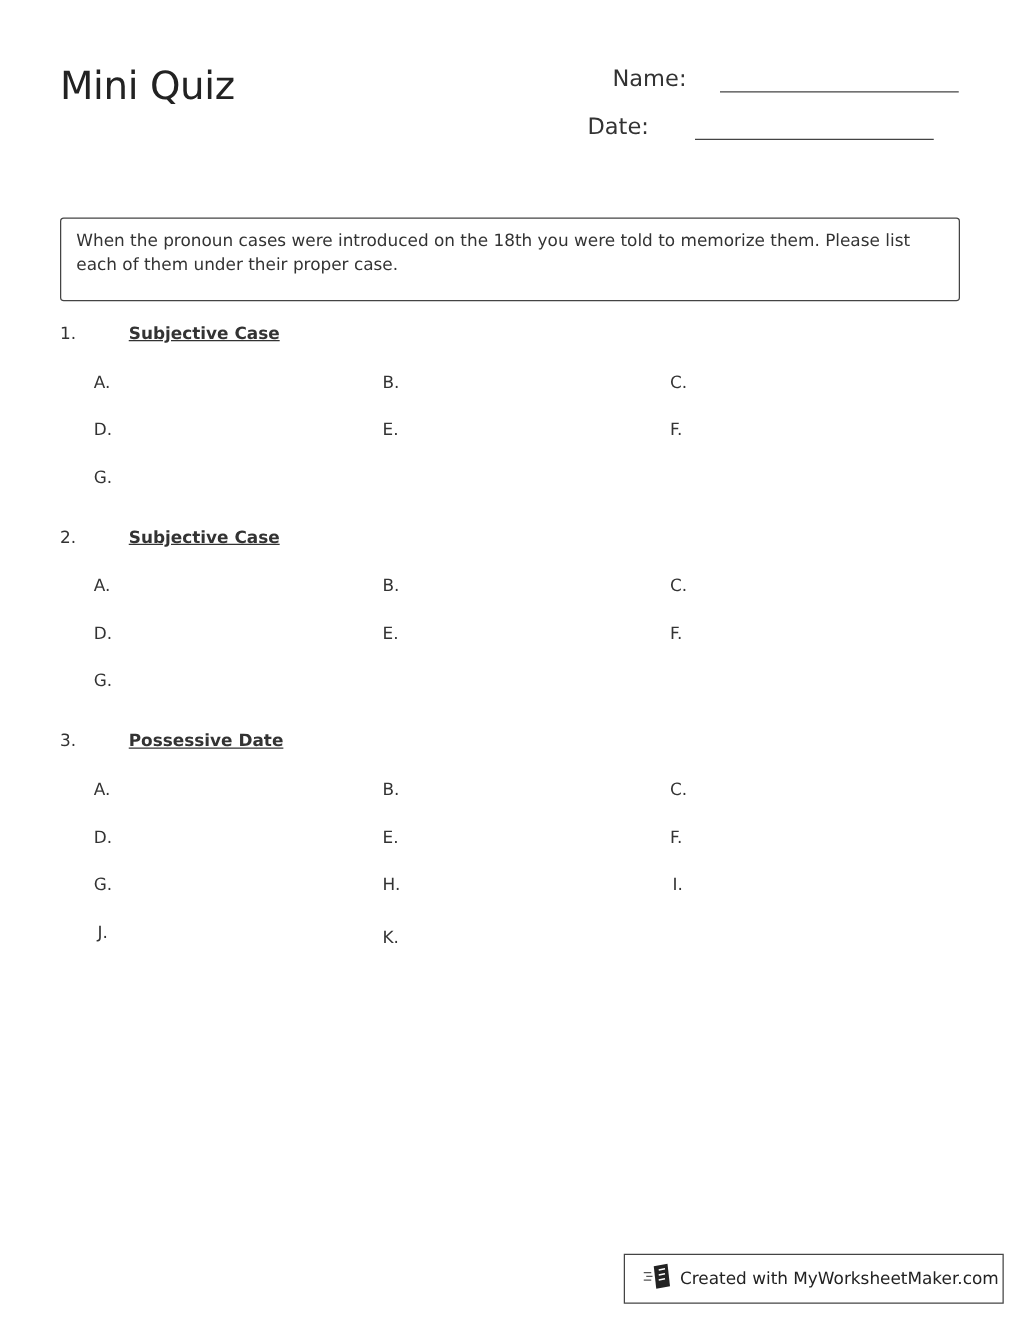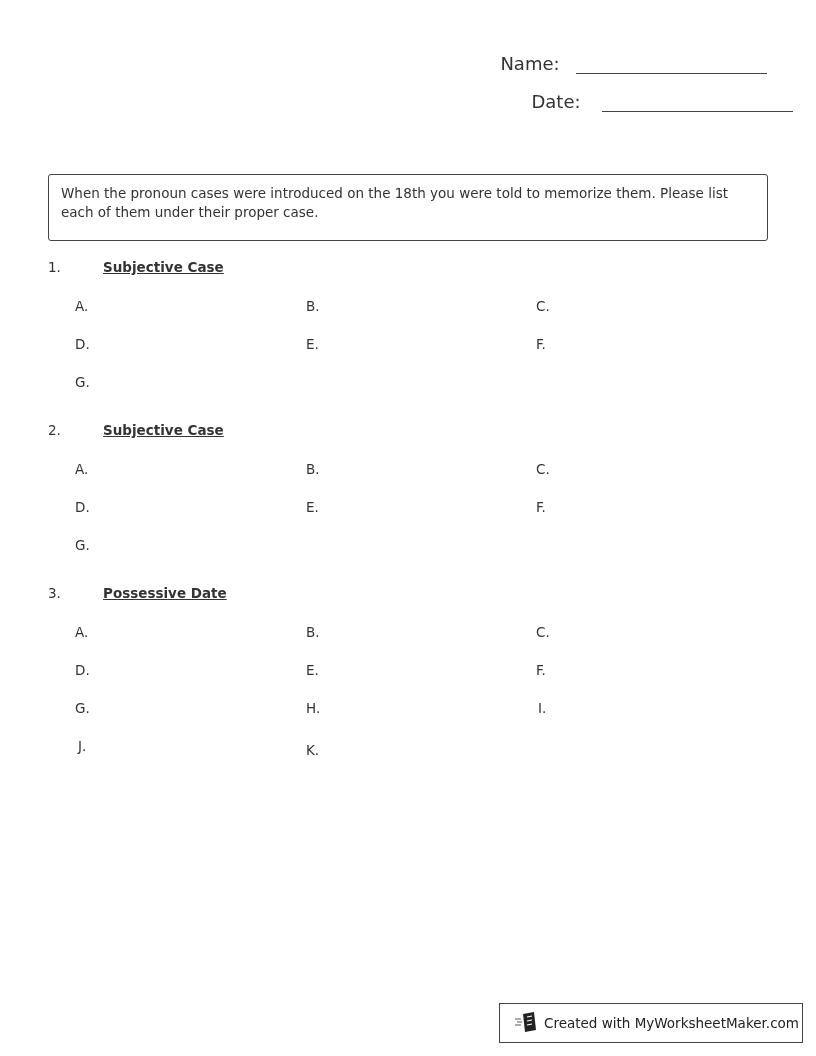--- a/index.html
+++ b/index.html
@@ -1,34 +1,35 @@
 <!DOCTYPE html>
 <html><head>
   <meta charset="utf-8">
   <style>
     html, body { margin:0; padding:0; background:#ffffff; }
     body { width:816px; height:1056px; position:relative; overflow:hidden; color:#222; font-family:"DejaVu Sans", sans-serif; }
     .title { position:absolute; left:48px; top:50px; font-size:31px; line-height:39px; color:#222; font-weight:normal; letter-spacing:-0.3px; }
     .field { position:absolute; display:flex; align-items:flex-end; }
-    .field .lbl { font-size:18px; color:#333; text-align:center; width:80px; margin-right:6px; }
+    .field .lbl { font-size:18px; color:#333; text-align:left; width:80px; margin-right:6px; }
     .field .line { width:191px; border-bottom:1.5px solid #444; height:20px; }
     .f-name { left:490px; top:53px; }
-    .f-date { left:516px; top:91px; }
+    .f-date { left:470px; top:91px; }
     .instr { position:absolute; left:48px; top:174px; width:694px; height:32px; padding:9px 12px 24px 12px; border:1.3px solid #444; border-radius:3px; font-size:13.5px; line-height:19px; color:#333; }
     .q-head { position:absolute; left:48px; font-size:13.5px; color:#333; display:flex; }
     .q-num { width:27px; }
     .q-title { font-weight:bold; text-decoration:underline; color:#333;margin-left:28px; }
     .opt { position:absolute; font-size:13.5px; color:#333; }
     .footer { position:absolute; left:499px; top:1003px; width:304px; height:40px; border:1.3px solid #444; display:flex; align-items:center; box-sizing:border-box; padding-left:14px; font-size:13.5px; color:#222; }
     .footer svg { margin-right:6px; }
   </style>
 </head>
 <body>
 
 <div class="title">
+  <div>Mini Quiz</div>
 </div>
 
 <div class="field f-name">
   <span class="lbl">Name:</span>
   <span class="line"></span>
 </div>
 <div class="field f-date">
   <span class="lbl">Date:</span>
   <span class="line"></span>
 </div>

